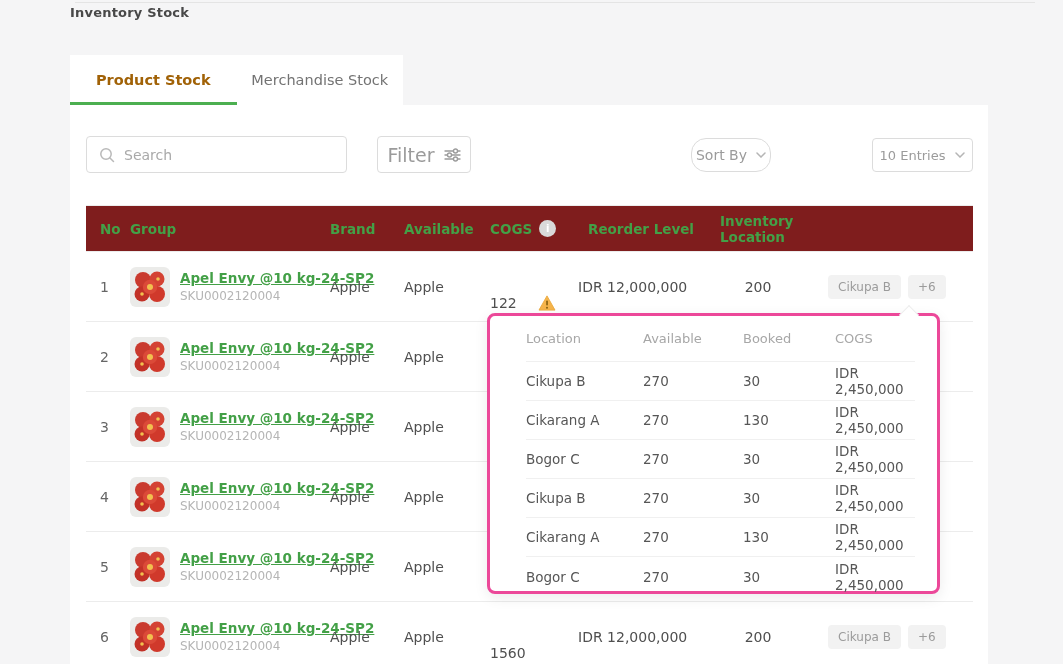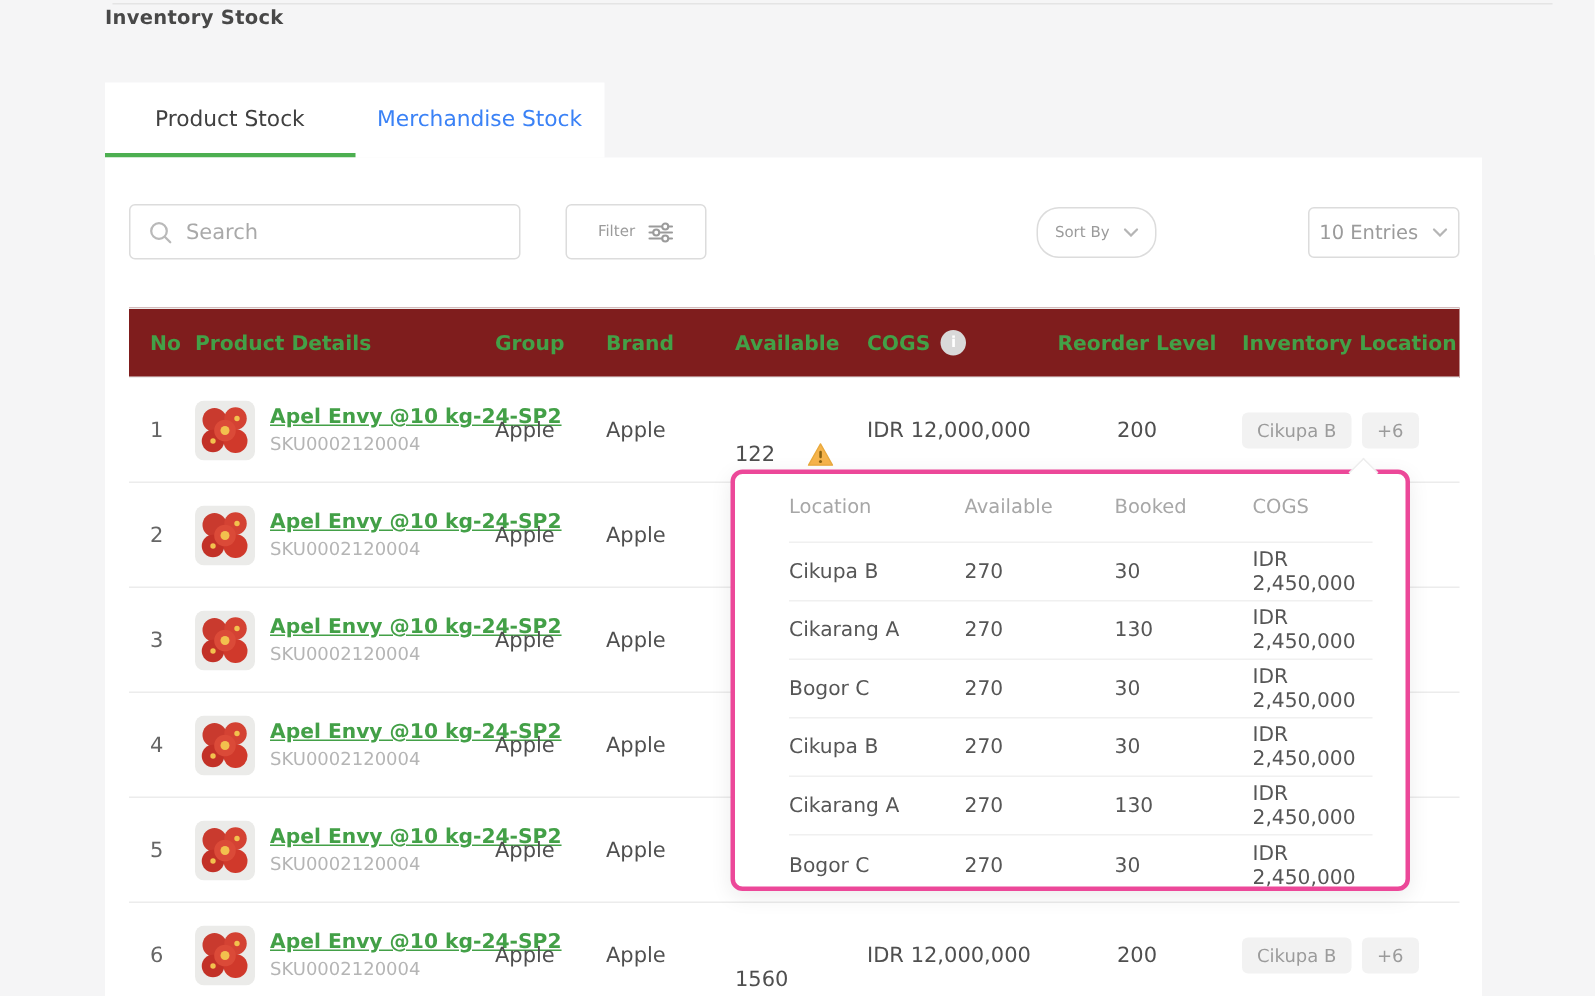--- a/index.html
+++ b/index.html
@@ -6,35 +6,35 @@
   html,body { width:1063px; height:664px; overflow:hidden; }
   body {
     font-family:"DejaVu Sans","Liberation Sans",sans-serif;
     background:#f5f5f6; color:#4f4f4f; position:relative;
   }
   .top-divider { position:absolute; top:2px; left:75px; width:960px; height:1px; background:#e4e4e4; }
   .page-title { position:absolute; top:5px; left:70px; font-size:13px; color:#484848; letter-spacing:.2px; }
 
   
   .tabs { position:absolute; top:55px; left:70px; width:333px; height:50px; background:#ffffff; display:flex; }
-  .tab { flex:1; display:flex; align-items:center; justify-content:center; font-size:14.5px; color:#3b82f6; cursor:pointer; position:relative; }
-  .tab.active { color:#404040; font-weight:normal; }
+  .tab { flex:1; display:flex; align-items:center; justify-content:center; font-size:14.5px; color:#737373; cursor:pointer; position:relative; }
+  .tab.active { color:#a16207; font-weight:bold; }
   .tab.active::after { content:""; position:absolute; left:0; right:0; bottom:0; height:3px; background:#4caf50; }
 
   
   .card { position:absolute; top:105px; left:70px; width:918px; height:600px; background:#ffffff; }
 
   
   .toolbar { position:absolute; top:31px; left:16px; right:15px; height:37px; }
   .search-box { position:absolute; left:0; top:0; width:261px; height:37px; border:1px solid #dcdcdc; border-radius:4px; background:#fff; display:flex; align-items:center; padding:0 12px; gap:9px; }
   .search-box input { border:none; outline:none; width:100%; font-size:14px; color:#555; font-family:inherit; background:transparent; }
   .search-box input::placeholder { color:#a9a9a9; }
-  .btn { border:1px solid #dcdcdc; border-radius:4px; background:#fff; color:#9b9b9b; font-size:10px; display:flex; align-items:center; justify-content:center; gap:9px; cursor:pointer; font-family:inherit; }
+  .btn { border:1px solid #dcdcdc; border-radius:4px; background:#fff; color:#9b9b9b; font-size:19px; display:flex; align-items:center; justify-content:center; gap:9px; cursor:pointer; font-family:inherit; }
   .filter-btn { position:absolute; left:291px; top:0; width:94px; height:37px; }
-  .sort-btn { position:absolute; right:202px; top:2px; width:80px; height:34px; font-size:10px;border-radius:15px; }
+  .sort-btn { position:absolute; right:202px; top:2px; width:80px; height:34px; font-size:14px;border-radius:15px; }
   .entries-btn { position:absolute; right:0; top:2px; width:101px; height:34px; font-size:13px;gap:10px; }
 
   
   .table { position:absolute; top:100px; left:16px; right:15px; }
   .thead, .trow { display:grid; grid-template-columns:44px 200px 74px 86px 88px 126px 108px 1fr; align-items:center; }
   .thead { height:47px; background:#7f1d1d; border-top:1px solid #ececec; border-bottom:1px solid #ececec; font-size:13.5px; font-weight:bold; color:#43a047; }
   .thead > div { padding-left:0; display:flex; align-items:center; gap:7px; }
   .th-no { padding-left:14px !important; }
   .th-reorder { justify-content:center; }
   .th-loc { padding-left:16px !important; }
@@ -116,21 +116,20 @@
         <svg width="10" height="6" viewBox="0 0 10 6">
             <polyline points="1,1 5,5 9,1" fill="none" stroke="#b5b5b5" stroke-width="1.5" stroke-linecap="round"></polyline>
           </svg>
       </span>
     </button>
   </div>
 
   <div class="table">
     <div class="thead">
       <div class="th-no">No</div>
-      <div>Product Details</div>
       <div>Group</div>
       <div>Brand</div>
       <div>Available</div>
       <div>
         <span>COGS</span>
         <i class="info-circle">i</i>
       </div>
       <div class="th-reorder">Reorder Level</div>
       <div class="th-loc">Inventory Location</div>
     </div>

